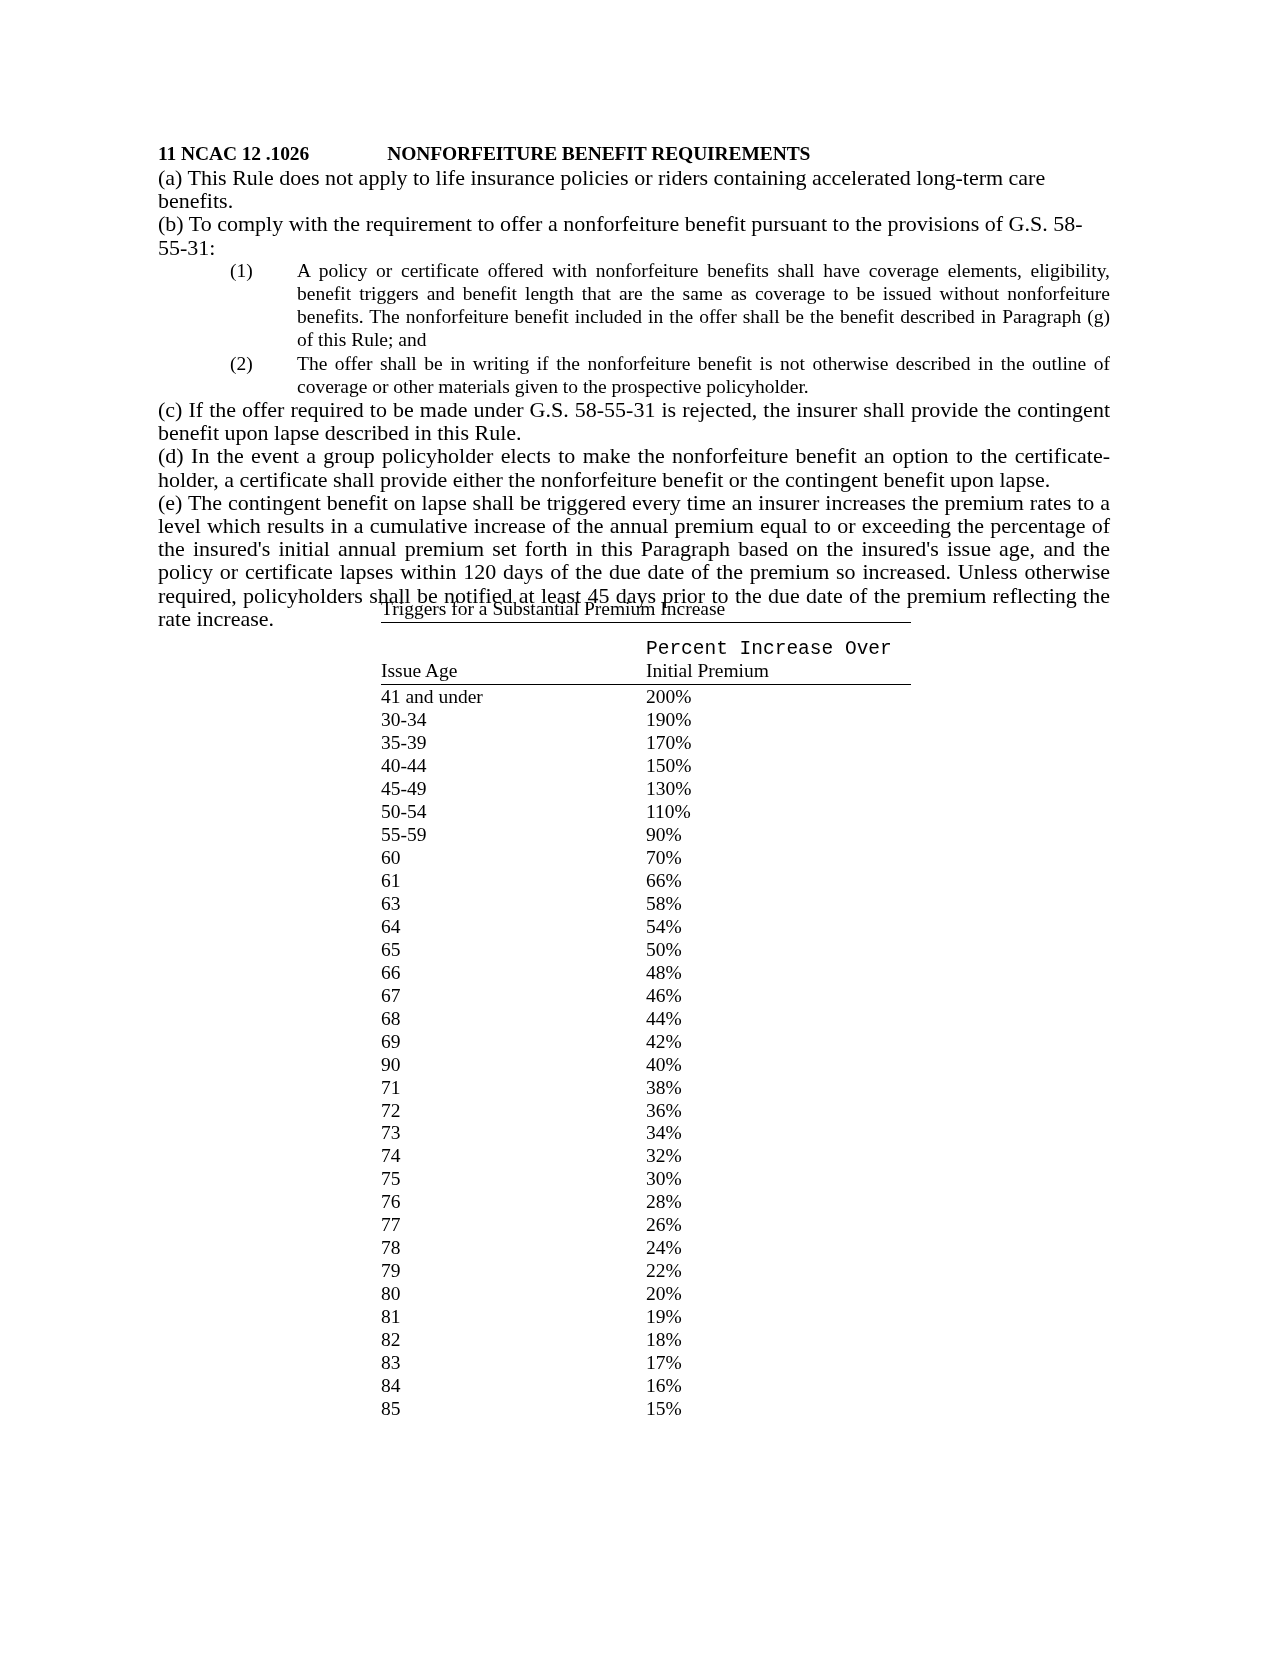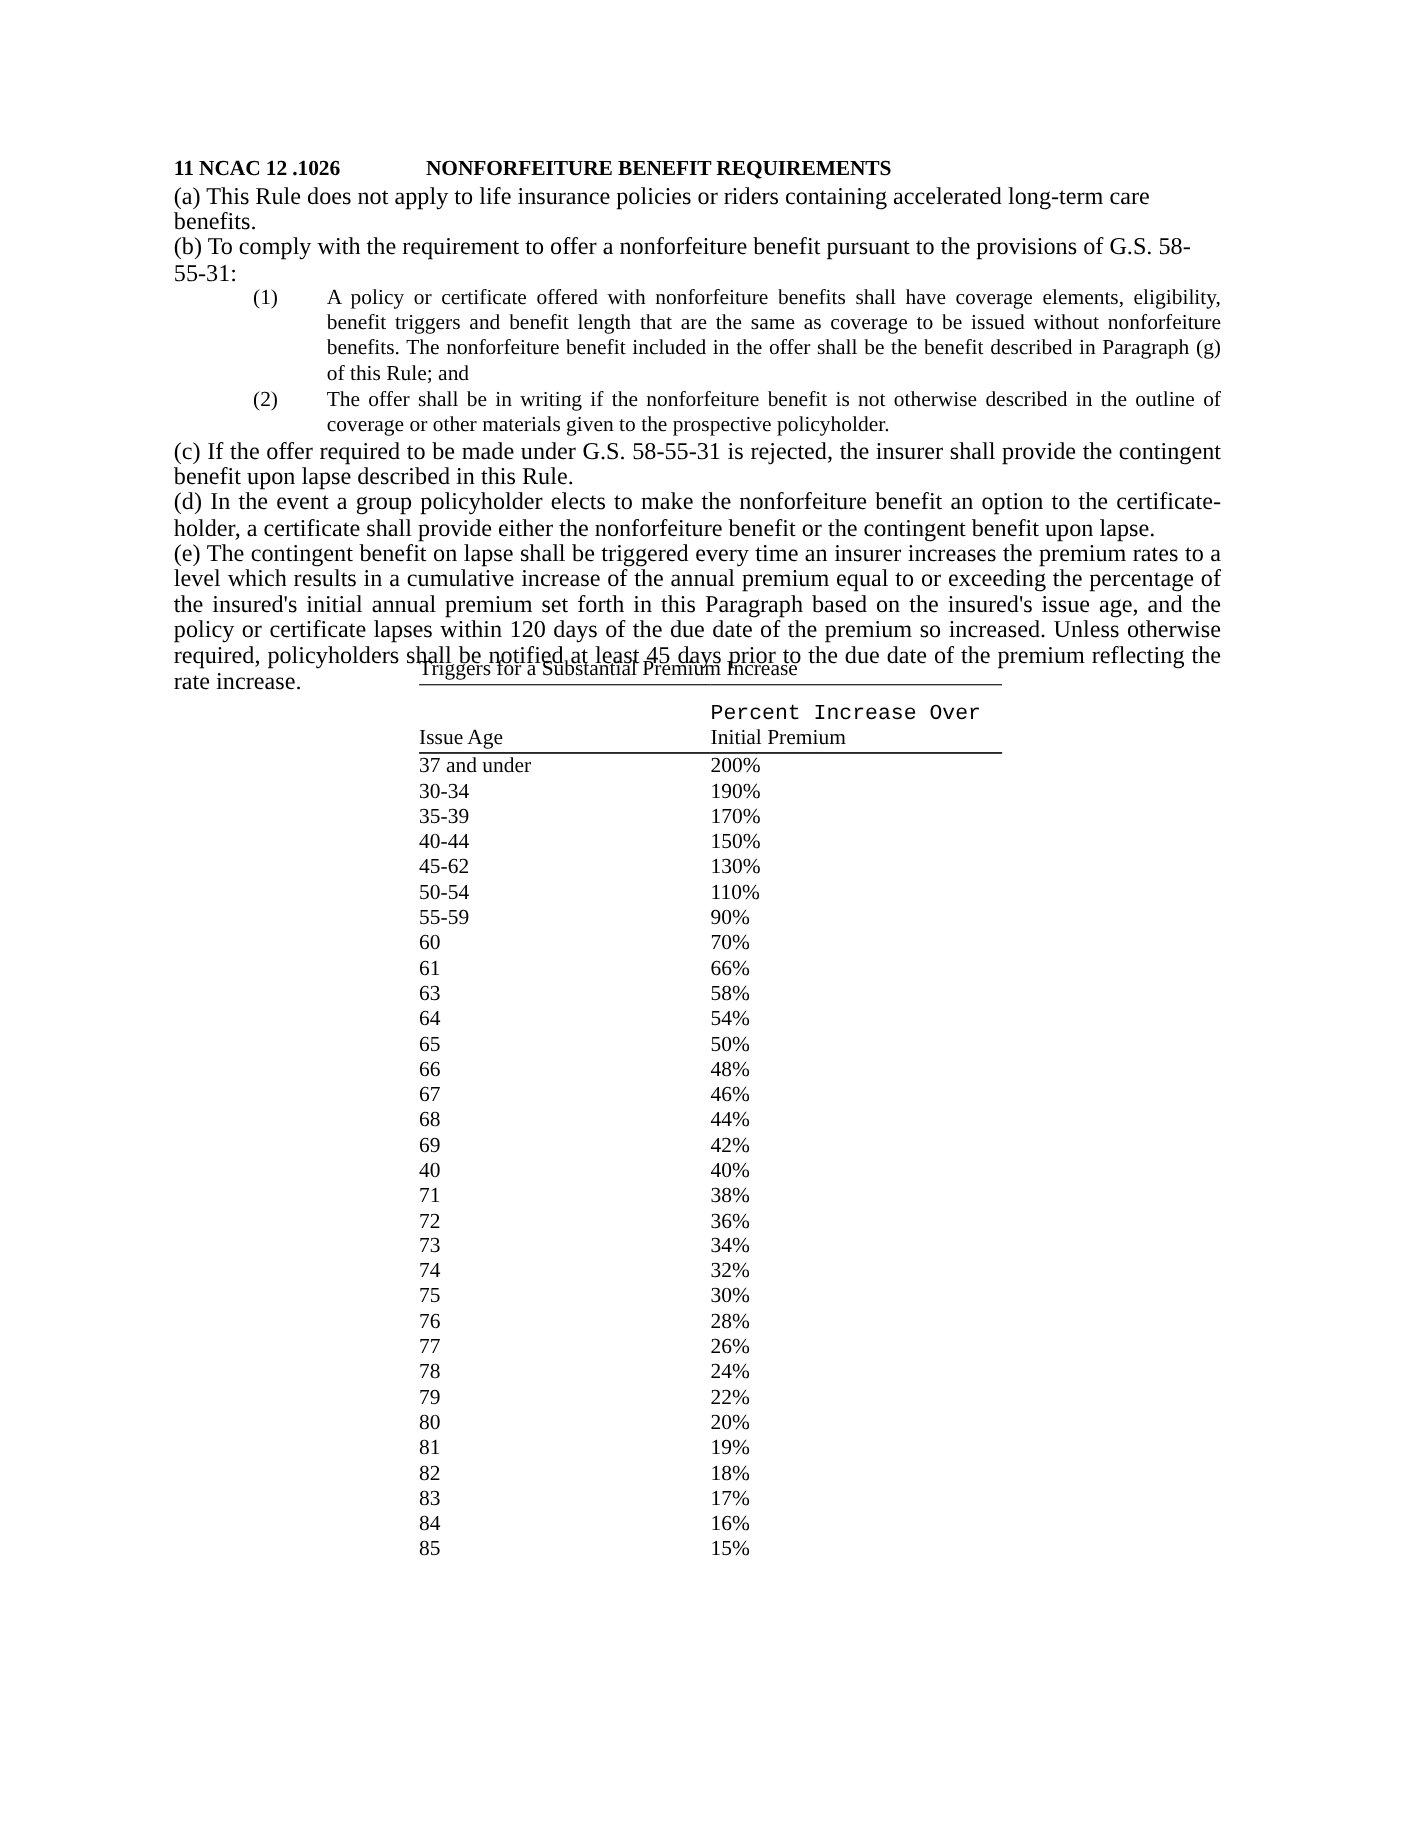--- a/index.html
+++ b/index.html
@@ -153,37 +153,37 @@
           <td class="col-age"></td>
           <td class="col-pct">Percent Increase Over</td>
         </tr>
         <tr class="hdr-line2">
           <td class="col-age">Issue Age</td>
           <td class="col-pct">Initial Premium</td>
         </tr>
       </tbody>
       <tbody id="table-rows">
           <tr class="data-row first-data">
-            <td class="col-age">37 and under</td>
+            <td class="col-age">41 and under</td>
             <td class="col-pct">200%</td>
           </tr>
           <tr class="data-row">
             <td class="col-age">30-34</td>
             <td class="col-pct">190%</td>
           </tr>
           <tr class="data-row">
             <td class="col-age">35-39</td>
             <td class="col-pct">170%</td>
           </tr>
           <tr class="data-row">
             <td class="col-age">40-44</td>
             <td class="col-pct">150%</td>
           </tr>
           <tr class="data-row">
-            <td class="col-age">45-62</td>
+            <td class="col-age">45-49</td>
             <td class="col-pct">130%</td>
           </tr>
           <tr class="data-row">
             <td class="col-age">50-54</td>
             <td class="col-pct">110%</td>
           </tr>
           <tr class="data-row">
             <td class="col-age">55-59</td>
             <td class="col-pct">90%</td>
           </tr>
@@ -217,21 +217,21 @@
           </tr>
           <tr class="data-row">
             <td class="col-age">68</td>
             <td class="col-pct">44%</td>
           </tr>
           <tr class="data-row">
             <td class="col-age">69</td>
             <td class="col-pct">42%</td>
           </tr>
           <tr class="data-row">
-            <td class="col-age">40</td>
+            <td class="col-age">90</td>
             <td class="col-pct">40%</td>
           </tr>
           <tr class="data-row">
             <td class="col-age">71</td>
             <td class="col-pct">38%</td>
           </tr>
           <tr class="data-row">
             <td class="col-age">72</td>
             <td class="col-pct">36%</td>
           </tr>

